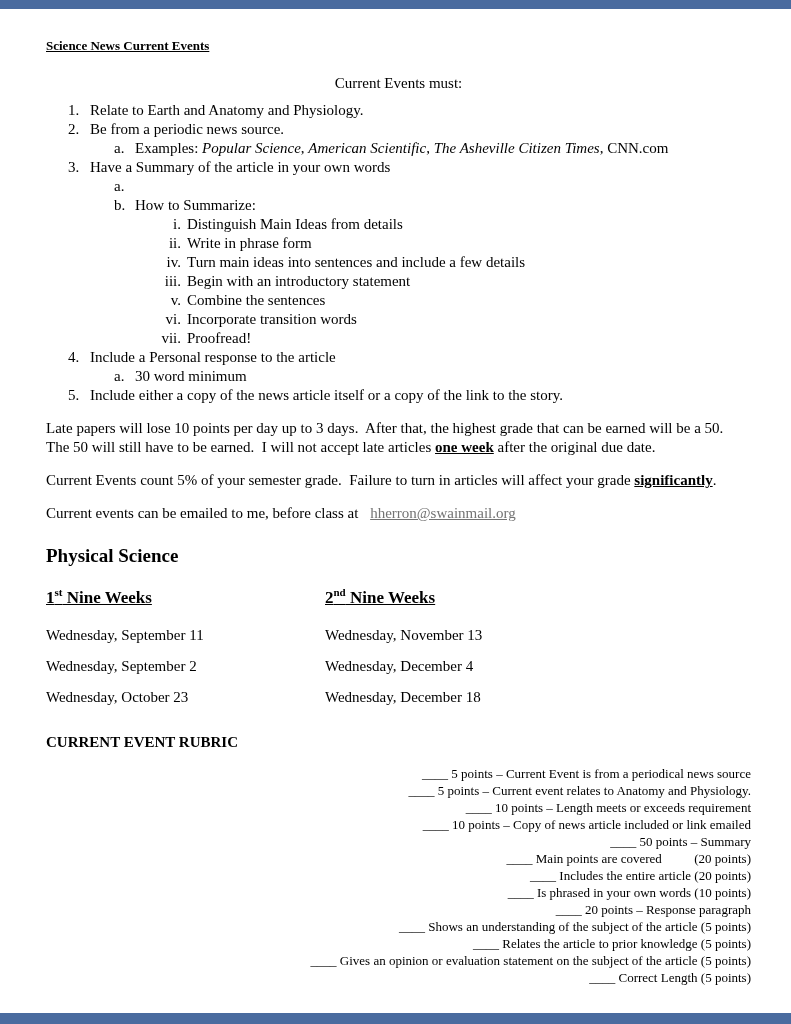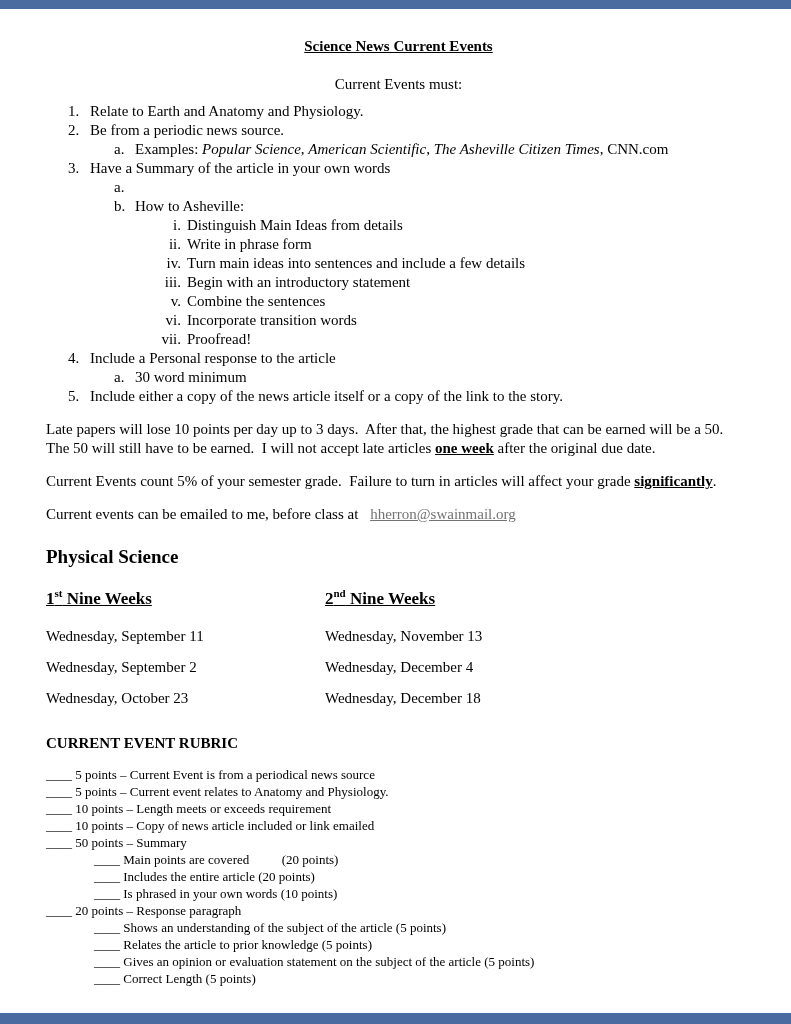--- a/index.html
+++ b/index.html
@@ -13,25 +13,24 @@
     color: #000000;
     overflow: hidden;
   }
   .edge-bar { position: absolute; left: 0; width: 791px; background: #4a6b9f; }
   .edge-bar.top { top: 0; height: 9px; }
   .edge-bar.bottom { bottom: 0; height: 11px; }
 
   .content { padding: 38px 40px 0 46px; }
 
   h1.doc-title {
-    font-size: 15px;
+    font-size: 13px;
     font-weight: bold;
     text-decoration: underline;
     margin: 0 0 21px 0;
-    text-align: center;
   }
   p.intro { font-size: 15px; margin: 0 0 9px 0; text-align: center; }
 
   .outline { }
   .row { display: flex; font-size: 15px; line-height: 19px; white-space: pre-wrap; }
   .row .marker { flex: none; }
   .row .text { flex: 1; }
   .lvl1 .marker { margin-left: 22px; width: 22px; }
   .lvl2 .marker { margin-left: 68px; width: 21px; }
   .lvl3 .marker { margin-left: 95px; width: 40px; text-align: right; margin-right: 6px; }
@@ -50,21 +49,21 @@
 
   .columns { display: flex; margin-top: 19px; align-items: flex-end; }
   .col { width: 279px; }
   .col h3 { font-size: 17px; font-weight: bold; margin: 0 0 19px 0; }
   .col h3 .u { text-decoration: underline; }
   .col h3 sup { font-size: 11px; }
   p.date { font-size: 15px; margin: 0 0 14px 0; }
 
   h3.rubric-heading { font-size: 15px; font-weight: bold; margin: 14px 0 14px 0; }
   .rubric { }
-  p.rl { font-size: 13px; line-height: 17px; margin: 0; white-space: pre-wrap; }
+  p.rl { font-size: 13px; line-height: 17px; margin: 0; white-space: pre-wrap; text-align: right; }
   p.rl.sub { margin-left: 48px; }
 </style>
 </head>
 <body>
 
 <div class="page">
   <div class="edge-bar top"></div>
 
   <div class="content">
 
@@ -77,21 +76,21 @@
       <div class="row lvl1"><span class="marker">1.</span><span class="text">Relate to Earth and Anatomy and Physiology.</span></div>
 
       <div class="row lvl1"><span class="marker">2.</span><span class="text">Be from a periodic news source.</span></div>
 
       <div class="row lvl2"><span class="marker">a.</span><span class="text"><span>Examples: </span><i>Popular Science</i><span>, </span><i>American Scientific</i><span>, </span><i>The Asheville Citizen Times</i><span>, CNN.com</span></span></div>
 
       <div class="row lvl1"><span class="marker">3.</span><span class="text">Have a Summary of the article in your own words</span></div>
 
       <div class="row lvl2"><span class="marker">a.</span></div>
 
-      <div class="row lvl2"><span class="marker">b.</span><span class="text">How to Asheville:</span></div>
+      <div class="row lvl2"><span class="marker">b.</span><span class="text">How to Summarize:</span></div>
 
       <div class="row lvl3"><span class="marker">i.</span><span class="text">Distinguish Main Ideas from details</span></div>
 
       <div class="row lvl3"><span class="marker">ii.</span><span class="text">Write in phrase form</span></div>
 
       <div class="row lvl3"><span class="marker">iv.</span><span class="text">Turn main ideas into sentences and include a few details</span></div>
 
       <div class="row lvl3"><span class="marker">iii.</span><span class="text">Begin with an introductory statement</span></div>
 
       <div class="row lvl3"><span class="marker">v.</span><span class="text">Combine the sentences</span></div>

